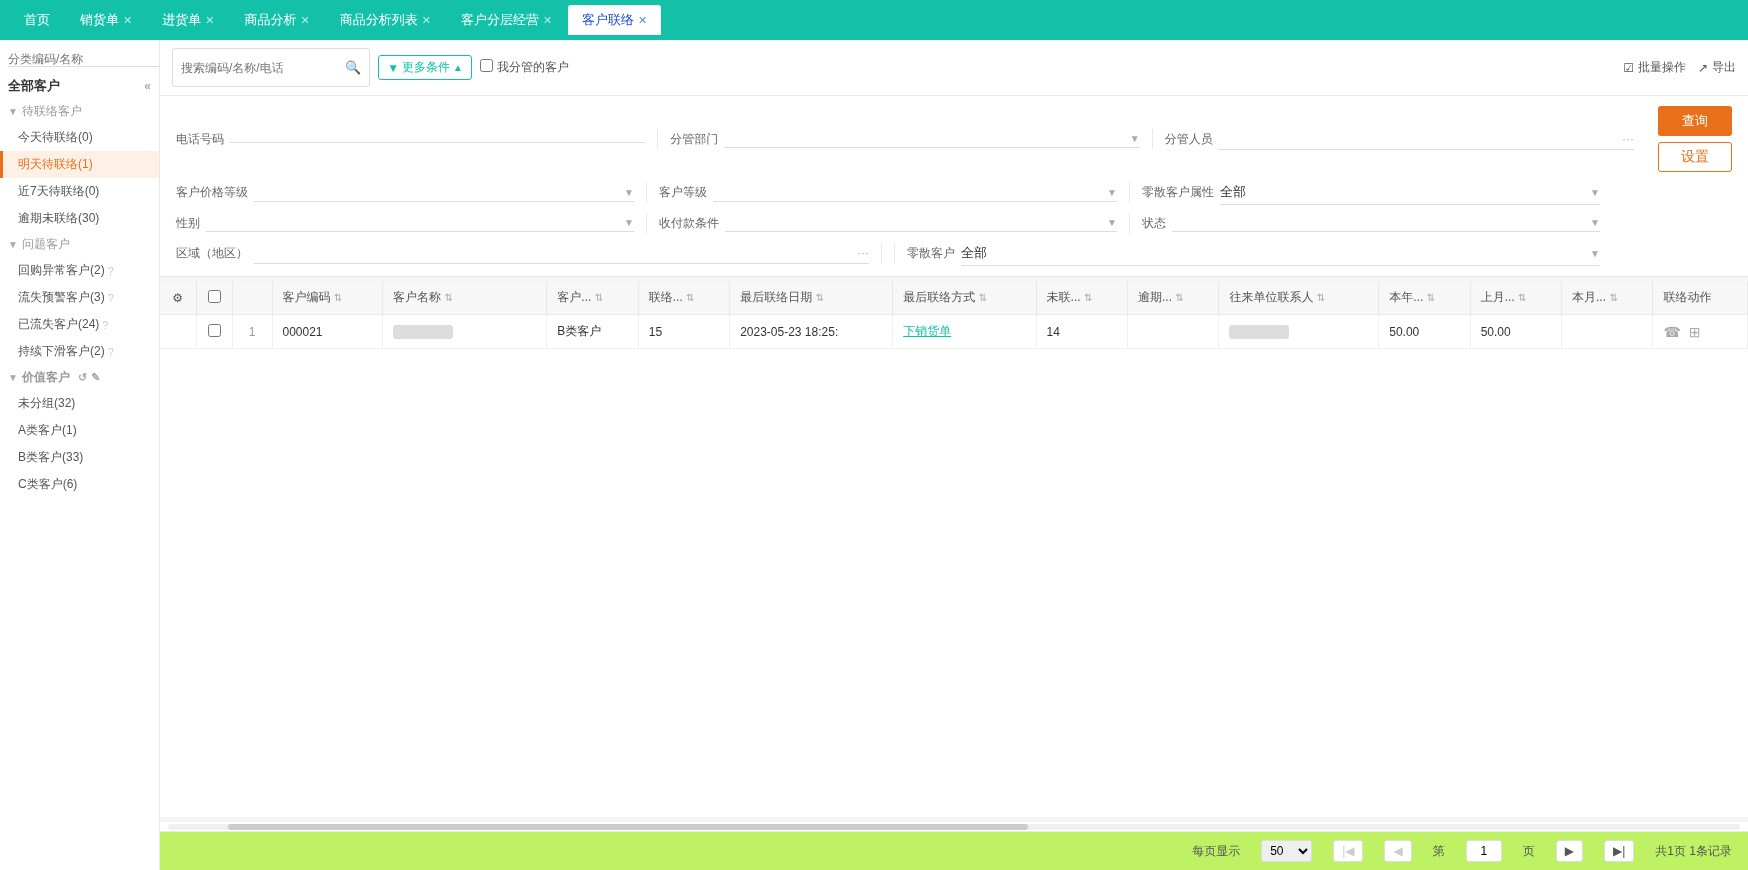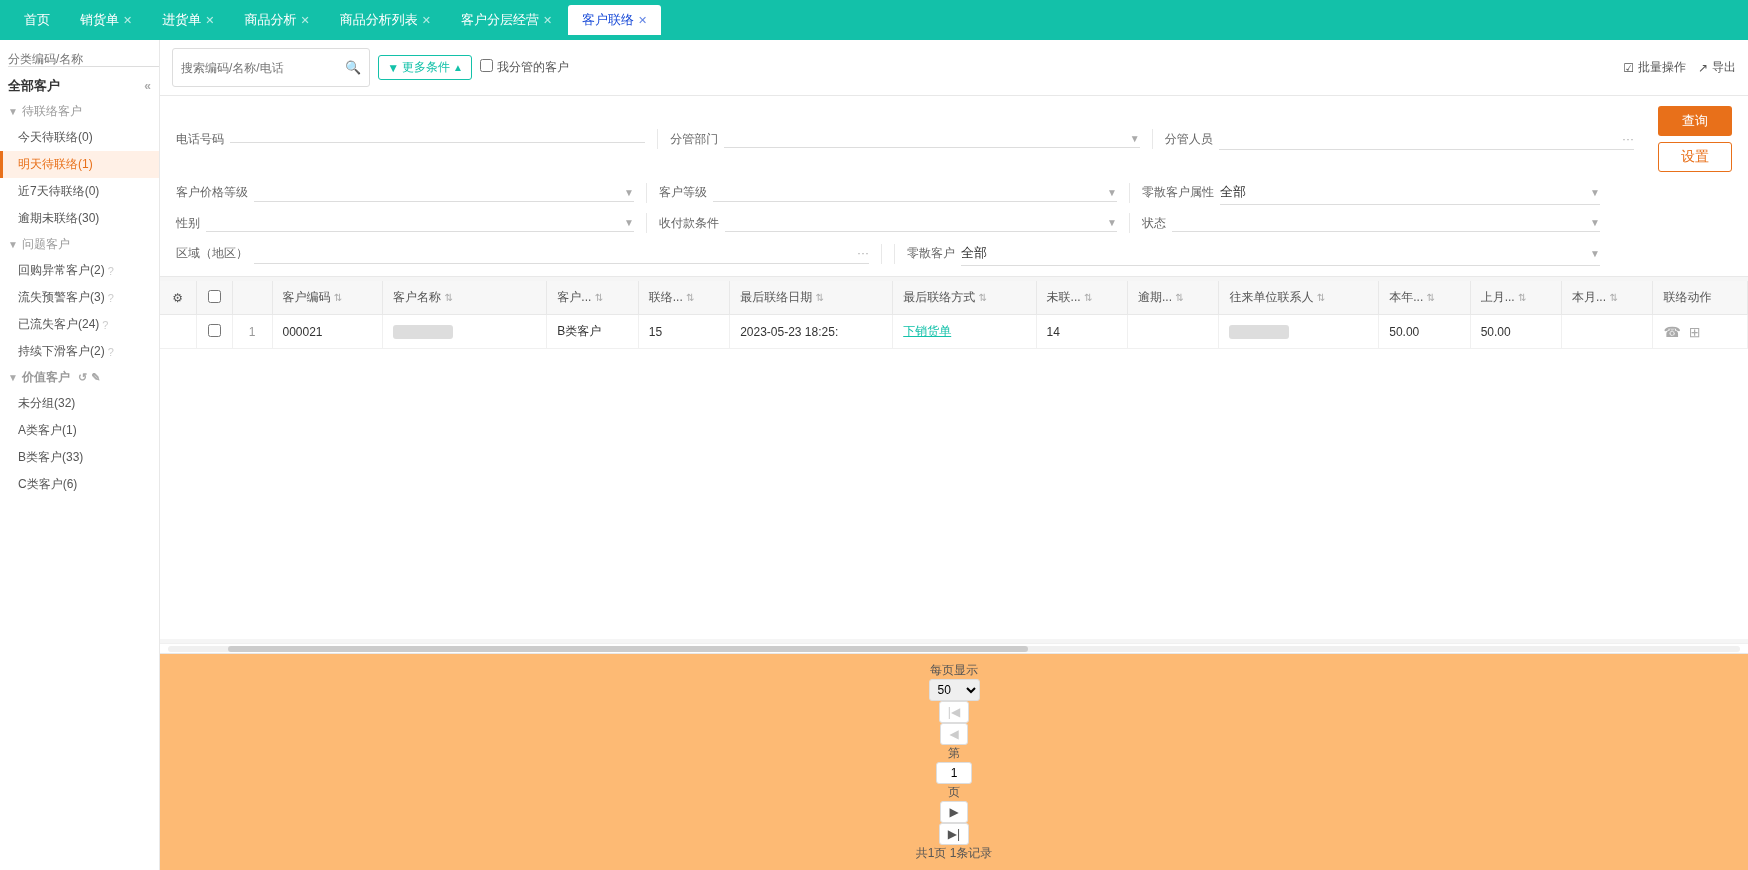--- a/index.html
+++ b/index.html
@@ -266,30 +266,29 @@
 
     .action-icons { display: flex; gap: 8px; }
     .action-icon { color: #aaa; cursor: pointer; font-size: 14px; }
 
     .gear-col { width: 36px; text-align: center; }
     .checkbox-col { width: 36px; text-align: center; }
     .num-col { width: 40px; text-align: center; color: #999; }
 
     
     .footer {
-      background: #fdba74;
+      background: #bef264;
       border-top: 1px solid #e8e8e8;
       padding: 8px 16px;
       display: flex;
       align-items: center;
       justify-content: flex-end;
-      gap: 0;
+      gap: 21px;
       font-size: 12px;
       color: #555;
-      flex-direction: column;
     }
     .footer-left { margin-right: auto; }
     .page-size-select {
       border: 1px solid #ddd;
       border-radius: 3px;
       padding: 2px 4px;
       font-size: 12px;
       outline: none;
     }
     .page-btn {

